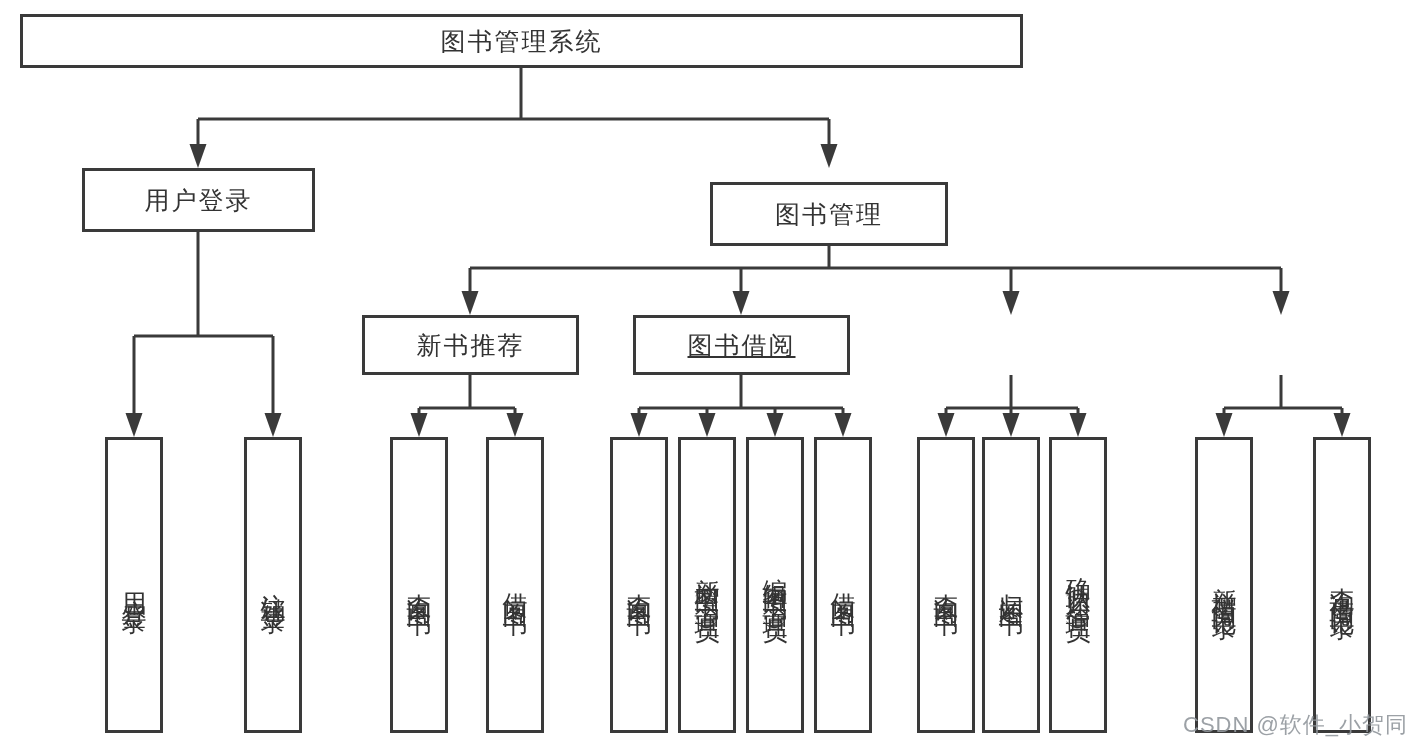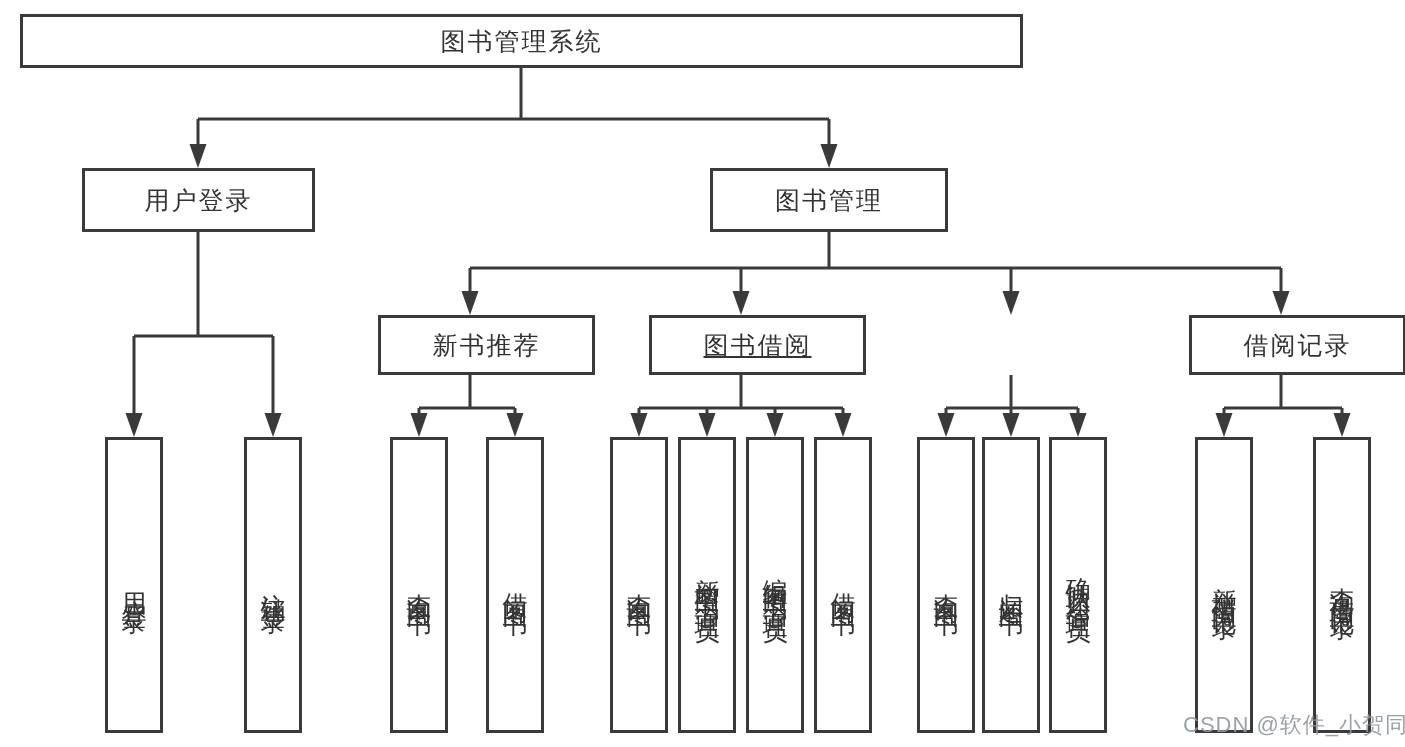--- a/index.html
+++ b/index.html
@@ -29,22 +29,22 @@
     display: flex;
     align-items: center;
     justify-content: center;
     color: #333333;
     font-size: 25px;
     letter-spacing: 2px;
     white-space: nowrap;
   }
   .node.root  { left: 20px;  top: 14px;  width: 1003px; height: 54px; }
   .node.l2a   { left: 82px;  top: 168px; width: 233px;  height: 64px; }
-  .node.l2b   { left: 710px; top: 168px; width: 238px;  height: 64px; }
-  .node.l3    { top: 315px;  width: 217px; height: 60px; margin-left: 16px; }
+  .node.l2b   { left: 710px; top: 182px; width: 238px;  height: 64px; }
+  .node.l3    { top: 315px;  width: 217px; height: 60px; }
   .node.l3a   { left: 362px; }
   .node.l3b   { left: 633px; text-decoration: underline; }
   .node.l3c   { left: 903px; }
   .node.l3d   { left: 1173px; }
   .leaf {
     position: absolute;
     box-sizing: border-box;
     border: 3px solid #3a3a3a;
     background: #ffffff;
     top: 437px;
@@ -129,23 +129,20 @@
   <div class="node l2b">
     <span>图书管理</span>
   </div>
 
   <div class="node l3 l3a">
     <span>新书推荐</span>
   </div>
   <div class="node l3 l3b">
     <span>图书借阅</span>
   </div>
-  <div class="node l3 l3d">
-    <span>借阅记录</span>
-  </div>
 
   <div class="leaf x1">
     <span class="vlabel">用户登录</span>
   </div>
   <div class="leaf x2">
     <span class="vlabel">注销登录</span>
   </div>
 
   <div class="leaf x3">
     <span class="vlabel">查询图书</span>

